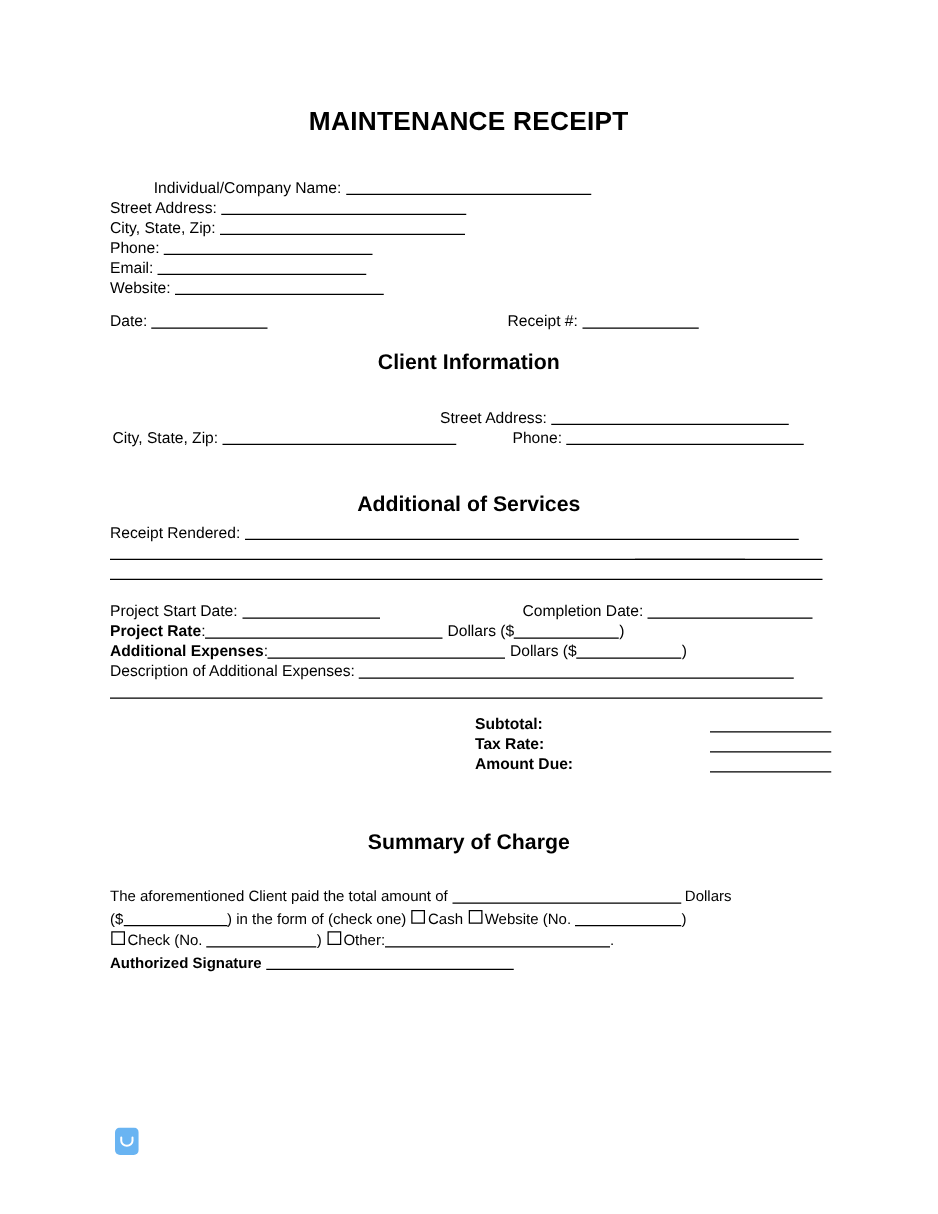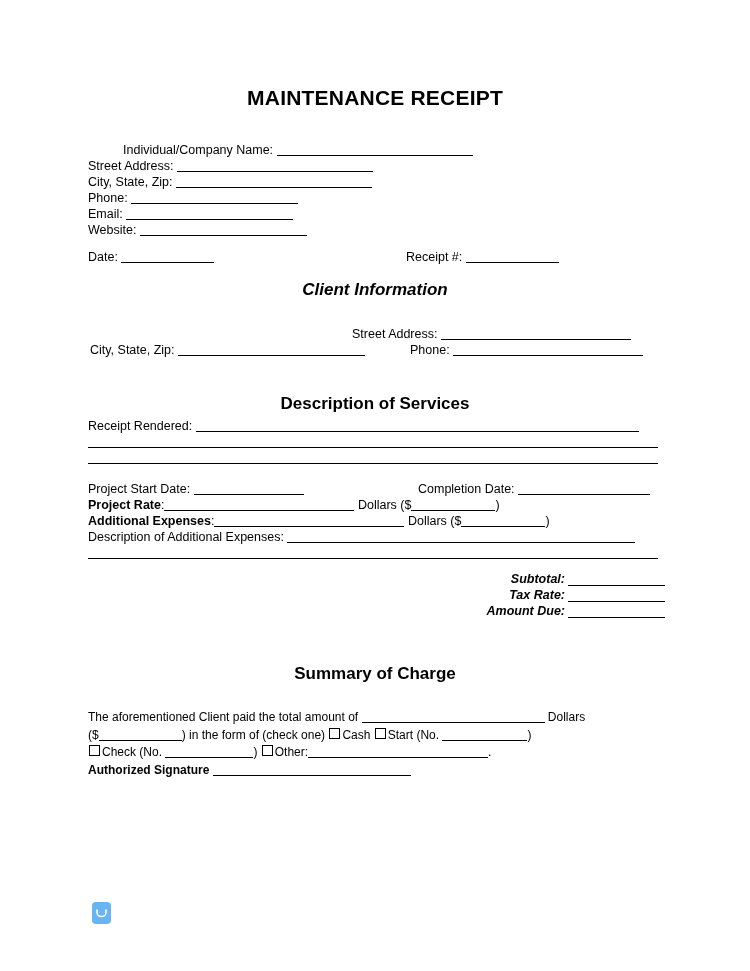--- a/index.html
+++ b/index.html
@@ -36,21 +36,21 @@
     letter-spacing: 0.2px;
   }
   .section-title {
     position: absolute;
     left: 0;
     width: 750px;
     text-align: center;
     font-size: 17px;
     font-weight: bold;
   }
-  #client-title   { top: 280px; font-style: italic; }
+  #client-title   { top: 280px; }
   #services-title { top: 394px; }
   #summary-title  { top: 664px; }
 
   
   .row {
     position: absolute;
     font-size: 12.5px;
     line-height: 16px;
     white-space: nowrap;
   }
@@ -76,24 +76,23 @@
   .totals {
     position: absolute;
     left: 380px;
     top: 570px;
     width: 285px;
     font-size: 12.5px;
   }
   .totals .trow {
     display: flex;
     align-items: flex-end;
-    justify-content: flex-end;
+    justify-content: space-between;
     height: 16px;
     margin-bottom: 0px;
-    font-style: italic;
   }
   .totals .tlabel {
     font-weight: bold;
     text-align: right;
     padding-right: 3px;
     white-space: nowrap;
   }
   .totals .tblank {
     width: 97px;
     border-bottom: 1.4px solid #000;
@@ -189,21 +188,21 @@
   <div class="row" style="left:90px; top:342px;">
     <span class="lbl">City, State, Zip:</span>
     <span class="blank" style="width:187px;"></span>
   </div>
 
   <div class="row" style="left:410px; top:342px;">
     <span class="lbl">Phone:</span>
     <span class="blank" style="width:190px;"></span>
   </div>
 
-  <div class="section-title" id="services-title">Description of Services</div>
+  <div class="section-title" id="services-title">Additional of Services</div>
 
   <div class="row" style="left:88px; top:418px;">
     <span class="lbl">Receipt Rendered:</span>
     <span class="blank" style="width:443px;"></span>
   </div>
 
   <div class="rule" style="left:88px; top:447px; width:508px;"></div>
   <div class="rule" style="left:508px; top:447px; width:150px;"></div>
   <div class="rule" style="left:88px; top:463px; width:570px;"></div>
 
@@ -253,21 +252,21 @@
   <div class="summary">
     <div class="sline">
       <span>The aforementioned Client paid the total amount of</span>
       <span class="blank" style="width:183px;"></span>
       <span>Dollars</span>
     </div>
 
     <div class="sline">
       <span>($</span><span class="blank" style="width:83px;"></span><span>) in the form of (check one)</span>
       <span class="cbox"></span><span>Cash</span>
-      <span class="cbox"></span><span>Start (No.</span>
+      <span class="cbox"></span><span>Website (No.</span>
       <span class="blank" style="width:85px;"></span><span>)</span>
     </div>
 
     <div class="sline">
       <span class="cbox"></span><span>Check (No.</span>
       <span class="blank" style="width:88px;"></span><span>)</span>
       <span class="cbox"></span><span>Other:</span><span class="blank" style="width:180px;"></span><span>.</span>
     </div>
 
     <div class="sline">

